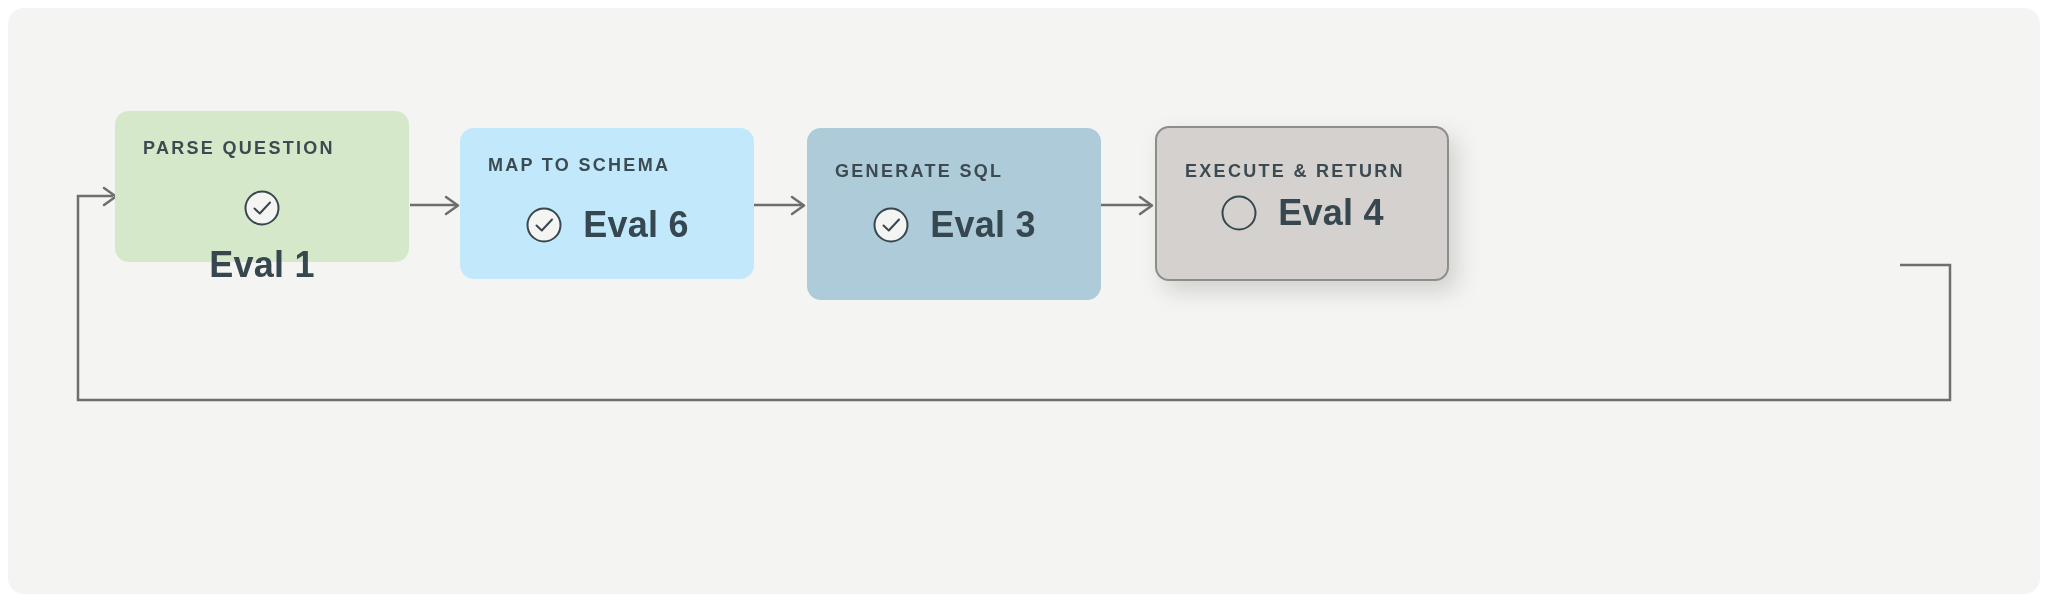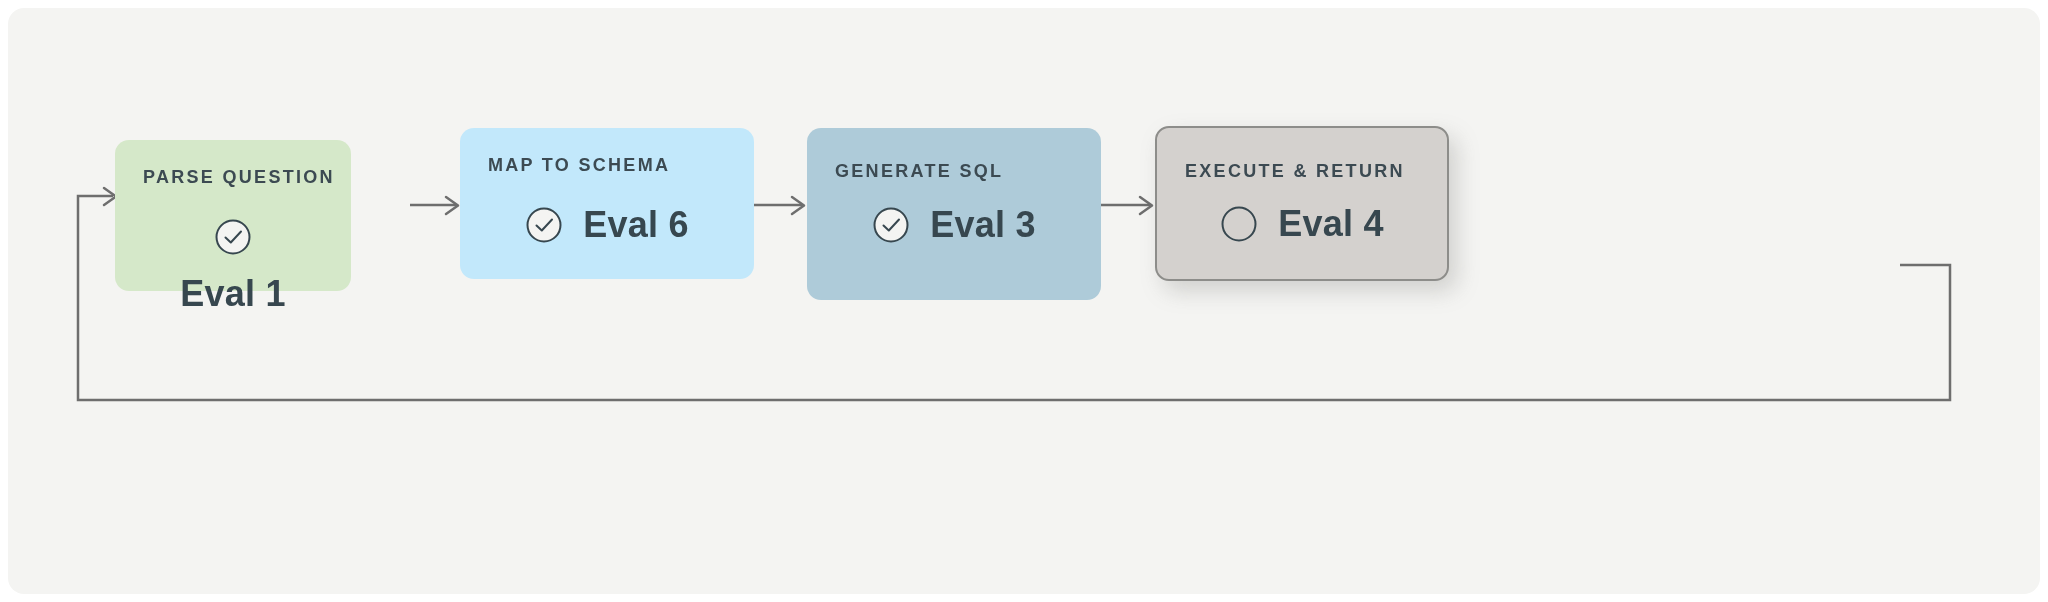--- a/index.html
+++ b/index.html
@@ -102,21 +102,21 @@
       <line x1="746" y1="197" x2="794" y2="197" stroke="#6e6e6e" stroke-width="2.5"></line>
       <path d="M 784 189 L 796 197.5 L 784 206" fill="none" stroke="#6e6e6e" stroke-width="2.5" stroke-linecap="round" stroke-linejoin="round"></path>
     </g>
 
     <g>
       <line x1="1093" y1="197" x2="1142" y2="197" stroke="#6e6e6e" stroke-width="2.5"></line>
       <path d="M 1132 189 L 1144 197.5 L 1132 206" fill="none" stroke="#6e6e6e" stroke-width="2.5" stroke-linecap="round" stroke-linejoin="round"></path>
     </g>
   </svg>
 
-  <div class="stage-box" style="left:107px; top:132px; width:236px; height:151px; background:#d5e8c9;">
+  <div class="stage-box" style="left:107px; top:103px; width:294px; height:151px; background:#d5e8c9;">
     <div class="stage-label" style="top:27px;">PARSE QUESTION</div>
     <div class="stage-body" style="top:78px;flex-direction:column;">
       <svg class="status-icon" viewBox="0 0 38 38">
         <circle cx="19" cy="19" r="16.5" fill="#f4f4f2" stroke="#37474f" stroke-width="2"></circle>
         <path d="M 11.5 19.5 L 16.8 24.5 L 27 13.5" fill="none" stroke="#37474f" stroke-width="2" stroke-linecap="round" stroke-linejoin="round"></path>
       </svg>
       <span class="eval-text">Eval 1</span>
     </div>
   </div>
 
@@ -137,21 +137,21 @@
       <svg class="status-icon" viewBox="0 0 38 38">
         <circle cx="19" cy="19" r="16.5" fill="#f4f4f2" stroke="#37474f" stroke-width="2"></circle>
         <path d="M 11.5 19.5 L 16.8 24.5 L 27 13.5" fill="none" stroke="#37474f" stroke-width="2" stroke-linecap="round" stroke-linejoin="round"></path>
       </svg>
       <span class="eval-text">Eval 3</span>
     </div>
   </div>
 
   <div class="stage-box pending" style="left:1147px; top:118px; width:294px; height:155px; background:#d4d1ce;">
     <div class="stage-label" style="top:33px;">EXECUTE &amp; RETURN</div>
-    <div class="stage-body" style="top:77px;">
+    <div class="stage-body" style="top:66px;">
       <svg class="status-icon" viewBox="0 0 38 38">
         <circle cx="19" cy="19" r="16.5" fill="#d4d1ce" stroke="#37474f" stroke-width="2"></circle>
       </svg>
       <span class="eval-text">Eval 4</span>
     </div>
   </div>
 
 </div>
 
 </body></html>

